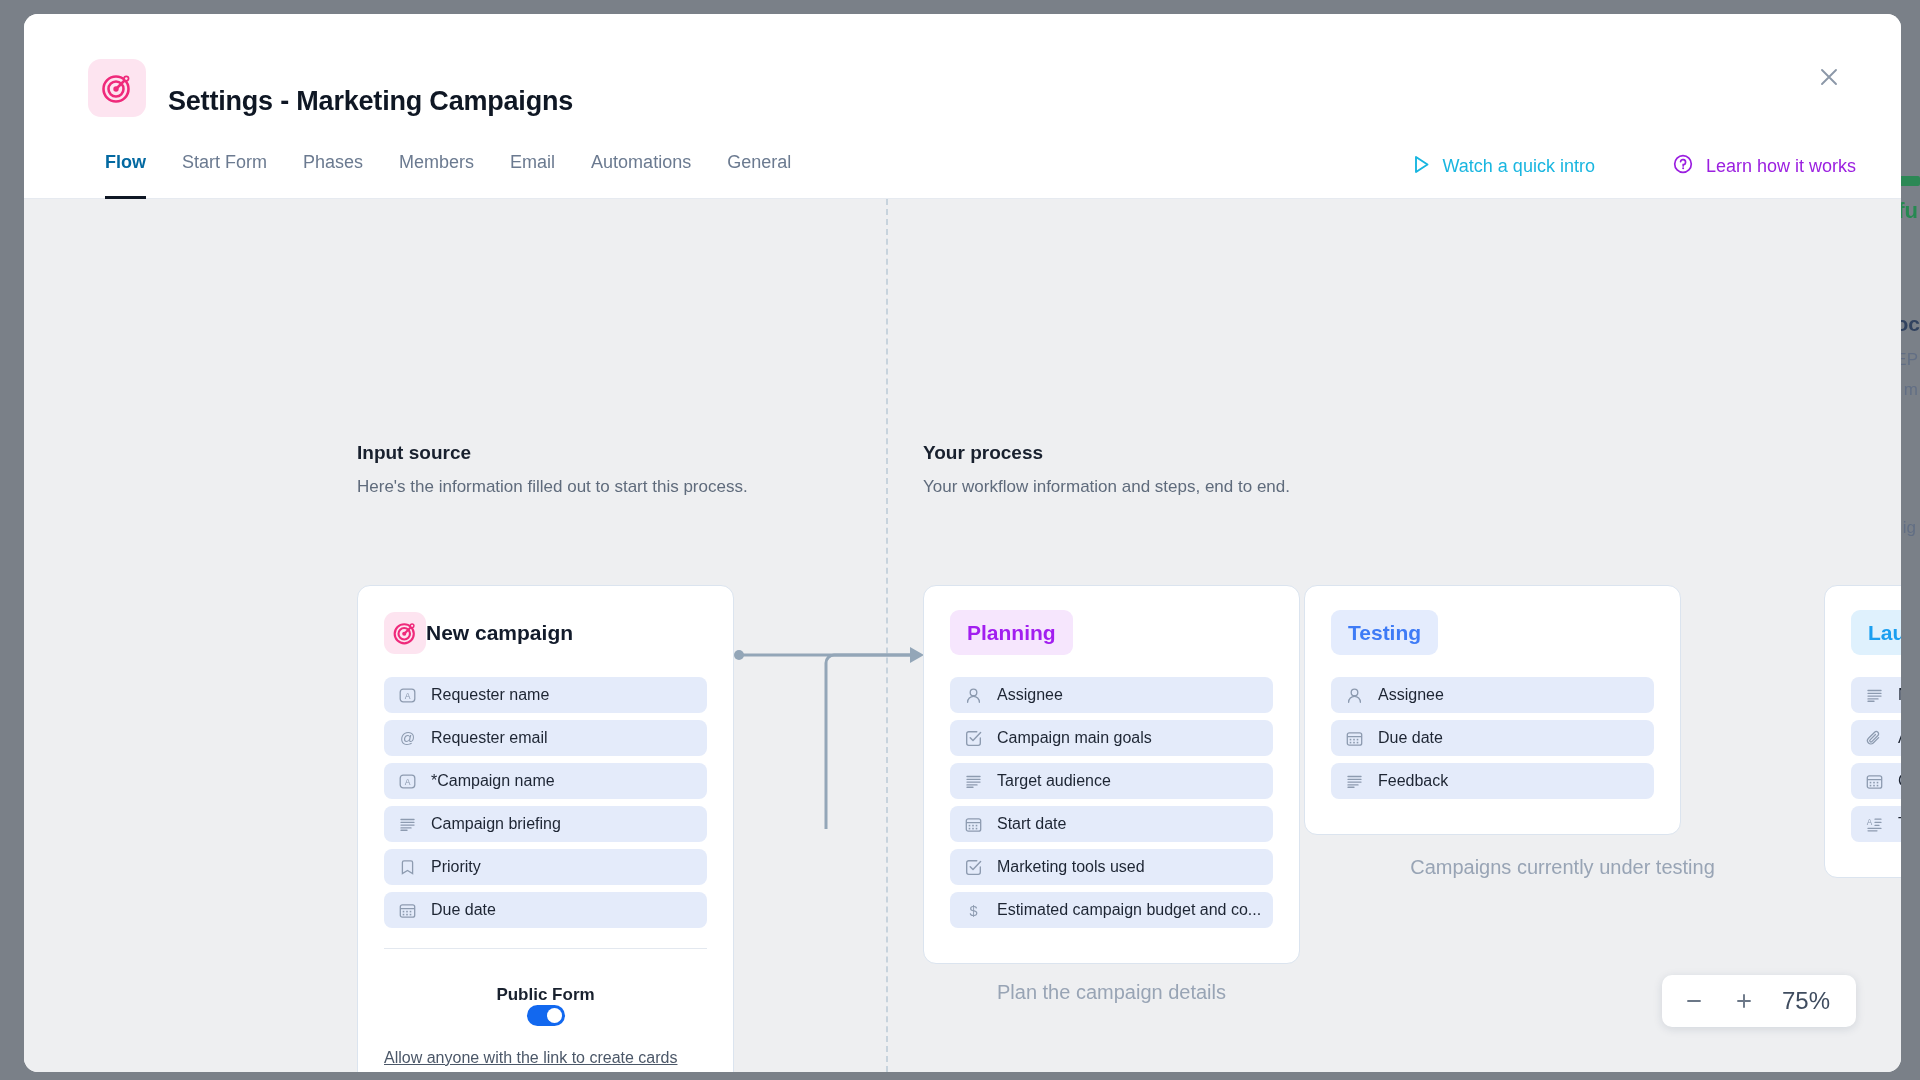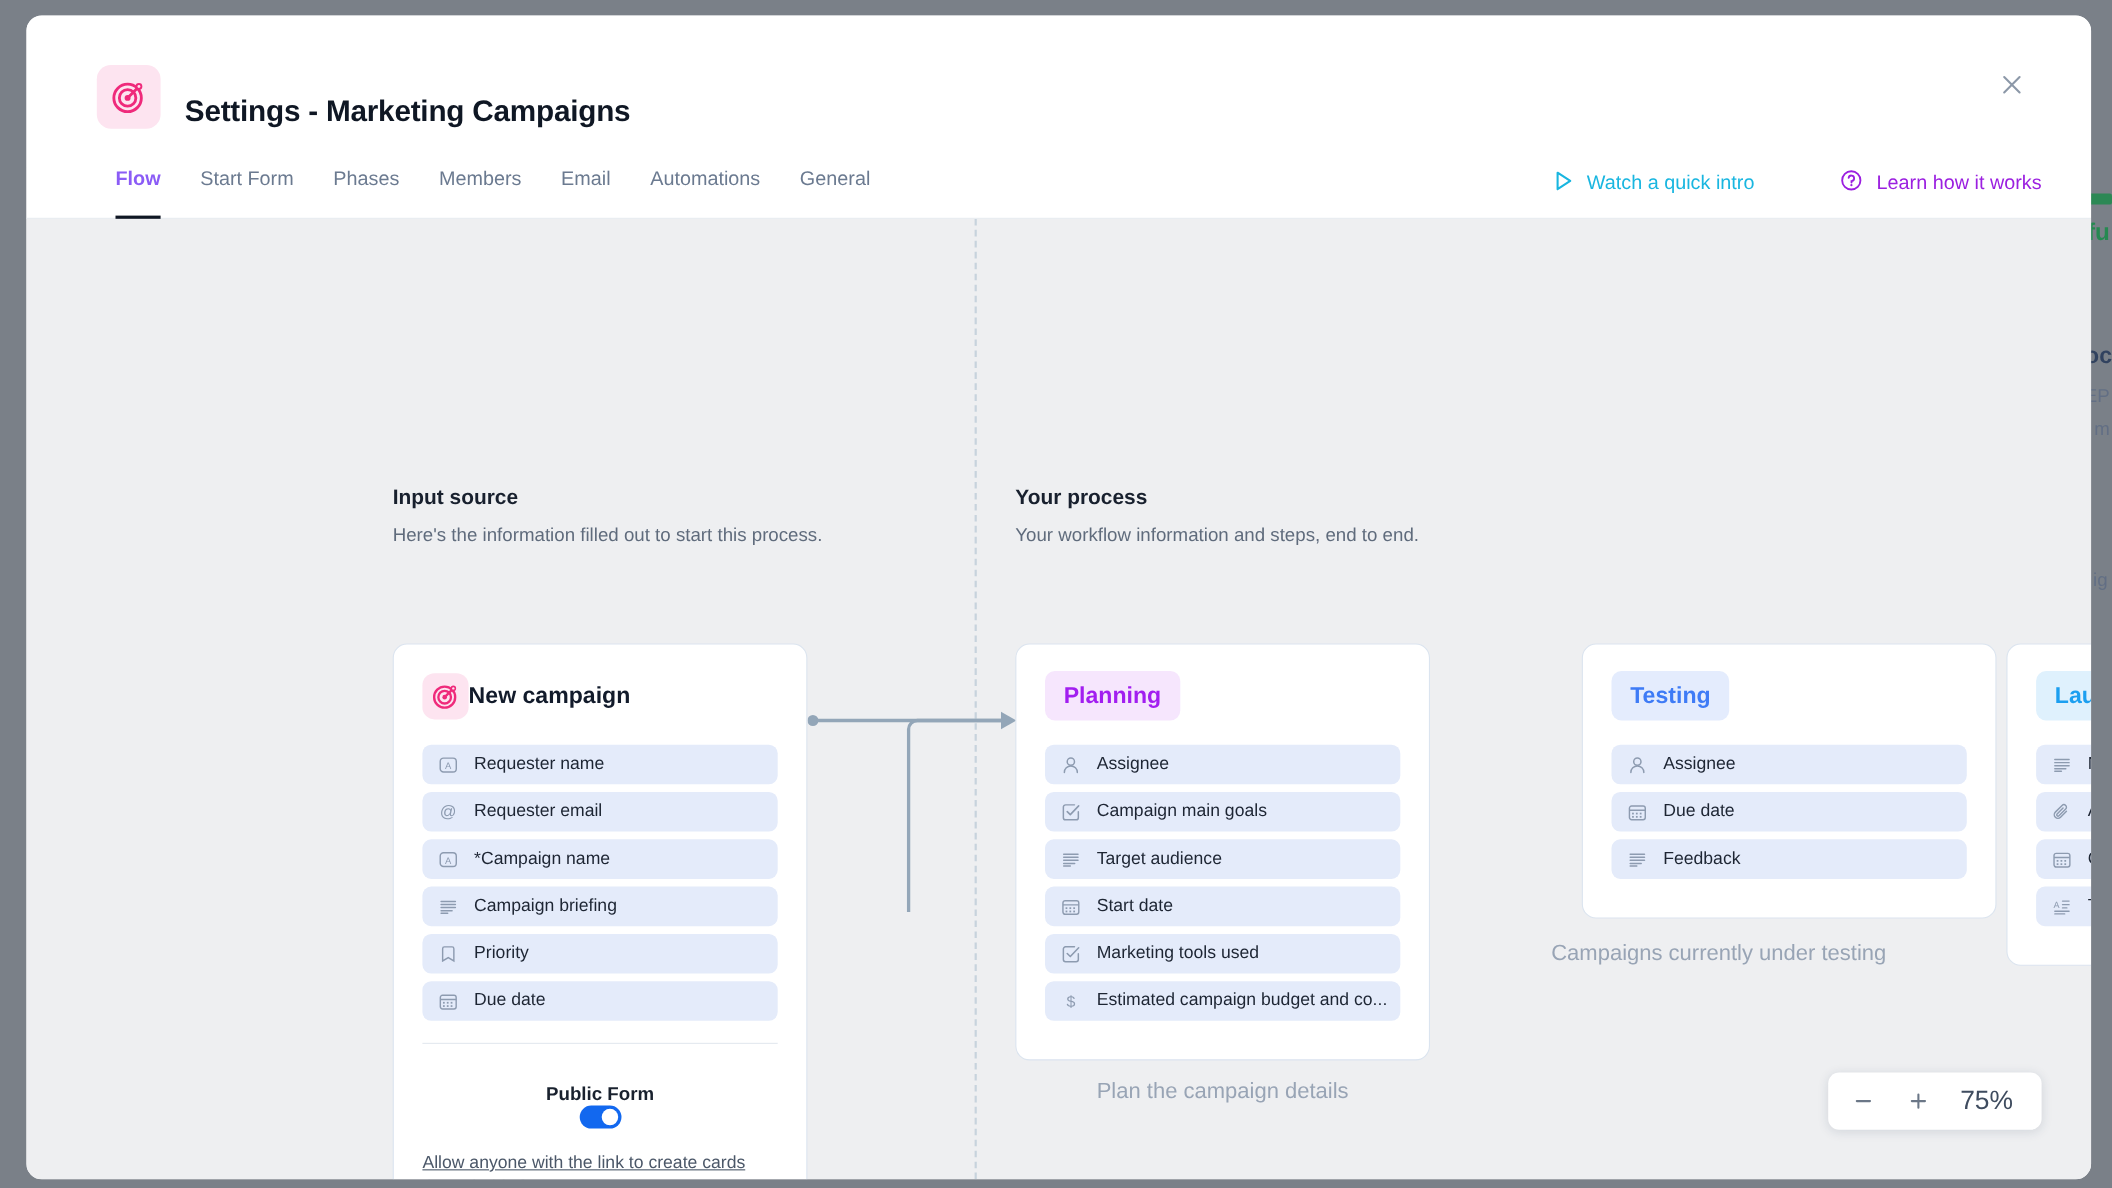--- a/index.html
+++ b/index.html
@@ -44,21 +44,21 @@
   }
 
   
   .tabbar { position: relative; height: 47px; background: #fff; border-bottom: 1px solid #e6eaf0; }
   .tabs { position: absolute; left: 81px; top: 0; display: flex; gap: 0; height: 47px; }
   .tab {
     position: relative; font-size: 18px; color: #6b7a90; padding: 0 18px;
     display: flex; align-items: flex-start; height: 47px; cursor: pointer; white-space: nowrap;
   }
   .tab:first-child { padding-left: 0; }
-  .tab.active { color: #8b5cf6; font-weight: 700; }
+  .tab.active { color: #0369a1; font-weight: 700; }
   .tab.active::after {
     content: ""; position: absolute; left: 0; right: 18px; bottom: 0; height: 3px; background: #0f1724;
   }
   .header-actions { position: absolute; right: 45px; top: 2px; display: flex; align-items: center; gap: 78px; }
   .hlink { display: flex; align-items: center; gap: 13px; font-size: 18px; cursor: pointer; white-space: nowrap; }
   .hlink.intro { color: #19b6e0; }
   .hlink.learn { color: #9b1fe0; }
 
   
   .canvas { position: relative; height: 873px; background: #eeeff1; overflow: hidden; }
@@ -75,21 +75,21 @@
   
   .connector { position: absolute; left: 710px; top: 430px; width: 200px; height: 200px; }
 
   
   .card {
     position: absolute; background: #fff; border: 1px solid #dbe4ef;
     border-radius: 13px; padding: 24px 26px 28px 26px;
   }
   .card-start { left: 333px; top: 386px; width: 377px; }
   .card-planning { left: 899px; top: 386px; width: 377px; }
-  .card-testing { left: 1414px; top: 386px; width: 377px; }
+  .card-testing { left: 1280px; top: 386px; width: 377px; }
   .card-launch { left: 1800px; top: 386px; width: 377px; }
 
   .card-head { display: flex; align-items: center; gap: 0; margin-bottom: 22px; height: 45px; }
   .card-head-logo {
     width: 42px; height: 42px; border-radius: 11px; background: #fde4f0;
     display: flex; align-items: center; justify-content: center; flex: 0 0 auto;
   }
   .card-head-title { font-size: 21px; font-weight: 700; color: #121b2b; }
   .phase-badge {
     display: inline-flex; align-items: center; height: 45px; padding: 0 17px;

